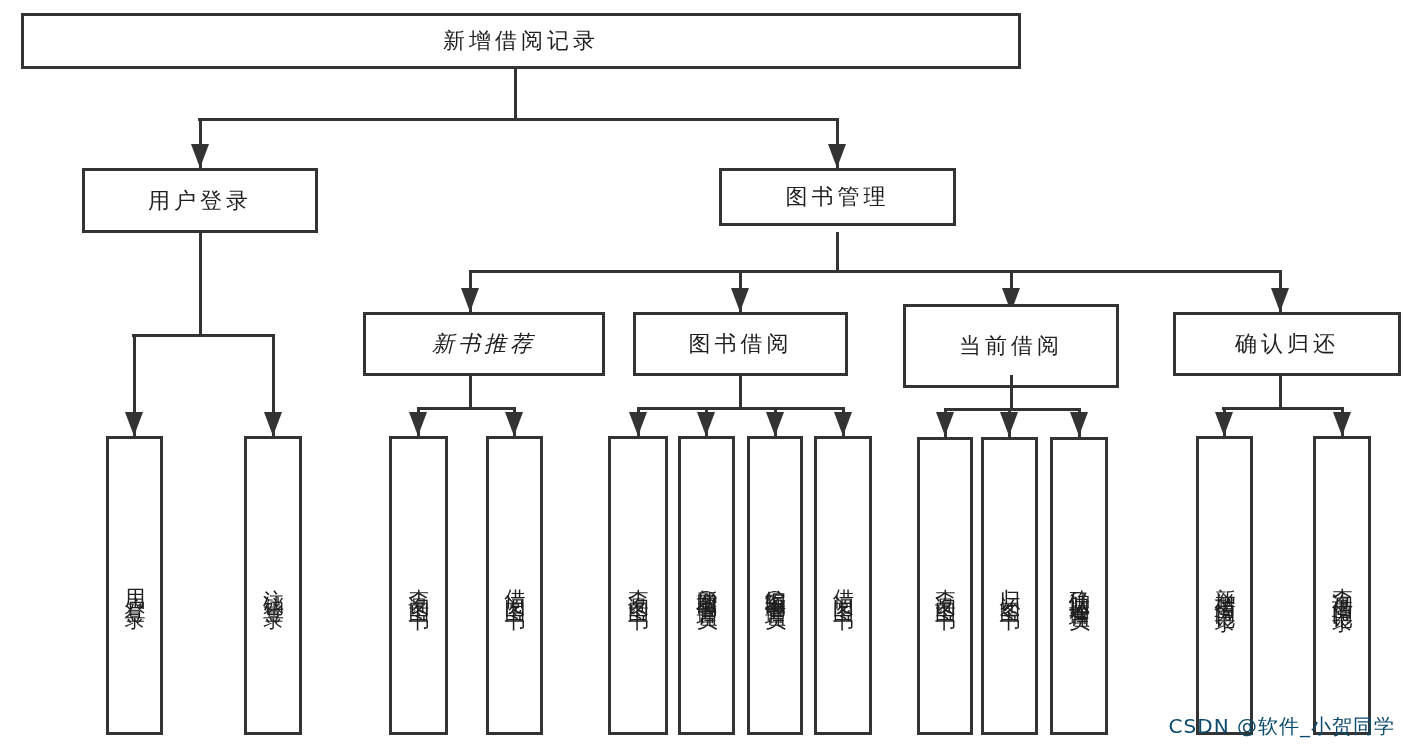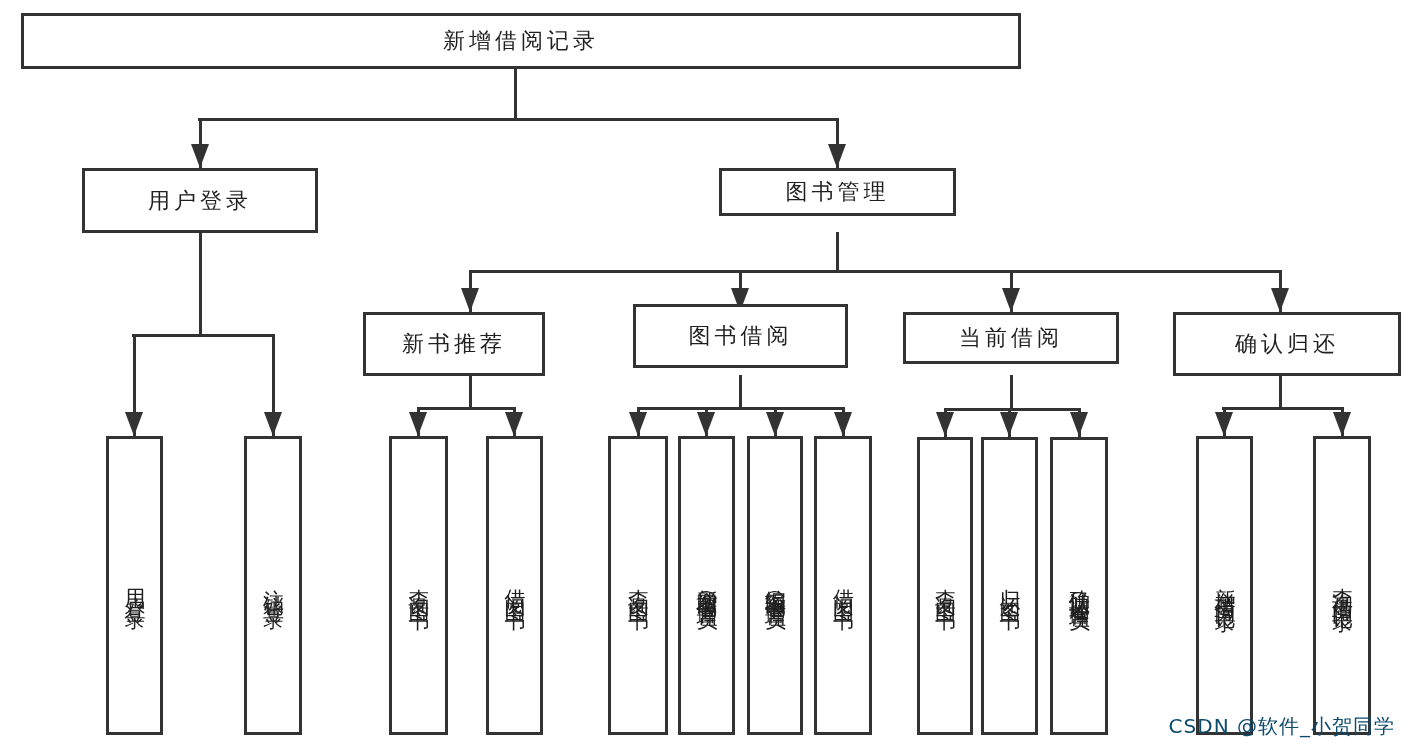--- a/index.html
+++ b/index.html
@@ -62,43 +62,43 @@
   <div class="node" style="left:21px;top:13px;width:1000px;height:56px;">新增借阅记录</div>
 
   <div class="vl" style="left:514px;top:68px;height:52px;"></div>
   <div class="hl" style="left:198px;top:118px;width:641px;"></div>
   <div class="vl" style="left:199px;top:118px;height:50px;"></div>
   <div class="vl" style="left:836px;top:118px;height:50px;"></div>
   <div class="ah" style="left:191px;top:144px;"></div>
   <div class="ah" style="left:828px;top:144px;"></div>
 
   <div class="node" style="left:82px;top:168px;width:236px;height:65px;">用户登录</div>
-  <div class="node" style="left:719px;top:168px;width:237px;height:48px;">图书管理</div>
+  <div class="node" style="left:719px;top:168px;width:237px;height:58px;">图书管理</div>
 
   <div class="vl" style="left:199px;top:232px;height:104px;"></div>
   <div class="hl" style="left:132px;top:334px;width:142px;"></div>
   <div class="vl" style="left:133px;top:334px;height:102px;"></div>
   <div class="vl" style="left:272px;top:334px;height:102px;"></div>
   <div class="ah" style="left:125px;top:412px;"></div>
   <div class="ah" style="left:264px;top:412px;"></div>
 
   <div class="vl" style="left:836px;top:232px;height:40px;"></div>
   <div class="hl" style="left:469px;top:270px;width:813px;"></div>
   <div class="vl" style="left:469px;top:270px;height:42px;"></div>
   <div class="vl" style="left:739px;top:270px;height:42px;"></div>
   <div class="vl" style="left:1010px;top:270px;height:42px;"></div>
   <div class="vl" style="left:1279px;top:270px;height:42px;"></div>
   <div class="ah" style="left:461px;top:288px;"></div>
   <div class="ah" style="left:731px;top:288px;"></div>
   <div class="ah" style="left:1002px;top:288px;"></div>
   <div class="ah" style="left:1271px;top:288px;"></div>
 
-  <div class="node" style="left:363px;top:312px;width:182px;height:64px;">新书推荐</div>
-  <div class="node" style="left:633px;top:304px;width:215px;height:64px;">图书借阅</div>
-  <div class="node" style="left:903px;top:312px;width:216px;height:52px;">当前借阅</div>
+  <div class="node" style="left:363px;top:312px;width:242px;height:64px;font-style:italic;">新书推荐</div>
+  <div class="node" style="left:633px;top:312px;width:215px;height:64px;">图书借阅</div>
+  <div class="node" style="left:903px;top:304px;width:216px;height:84px;">当前借阅</div>
   <div class="node" style="left:1173px;top:312px;width:228px;height:64px;">确认归还</div>
 
   <div class="vl" style="left:469px;top:375px;height:34px;"></div>
   <div class="hl" style="left:417px;top:407px;width:99px;"></div>
   <div class="vl" style="left:417px;top:407px;height:29px;"></div>
   <div class="vl" style="left:513px;top:407px;height:29px;"></div>
   <div class="ah" style="left:409px;top:412px;"></div>
   <div class="ah" style="left:505px;top:412px;"></div>
 
   <div class="vl" style="left:739px;top:375px;height:34px;"></div>

